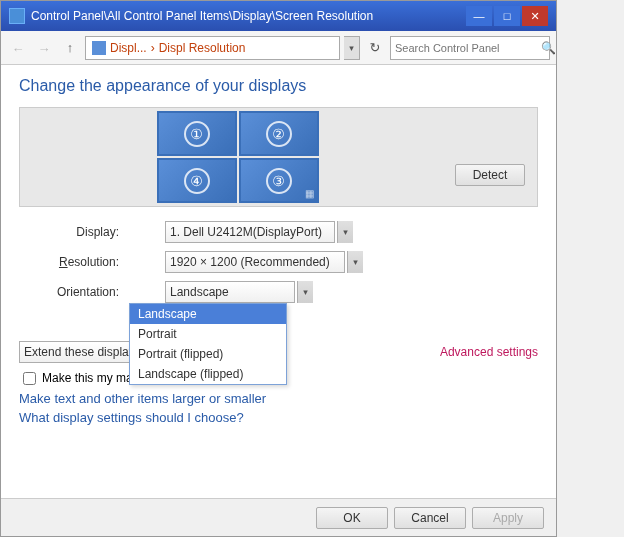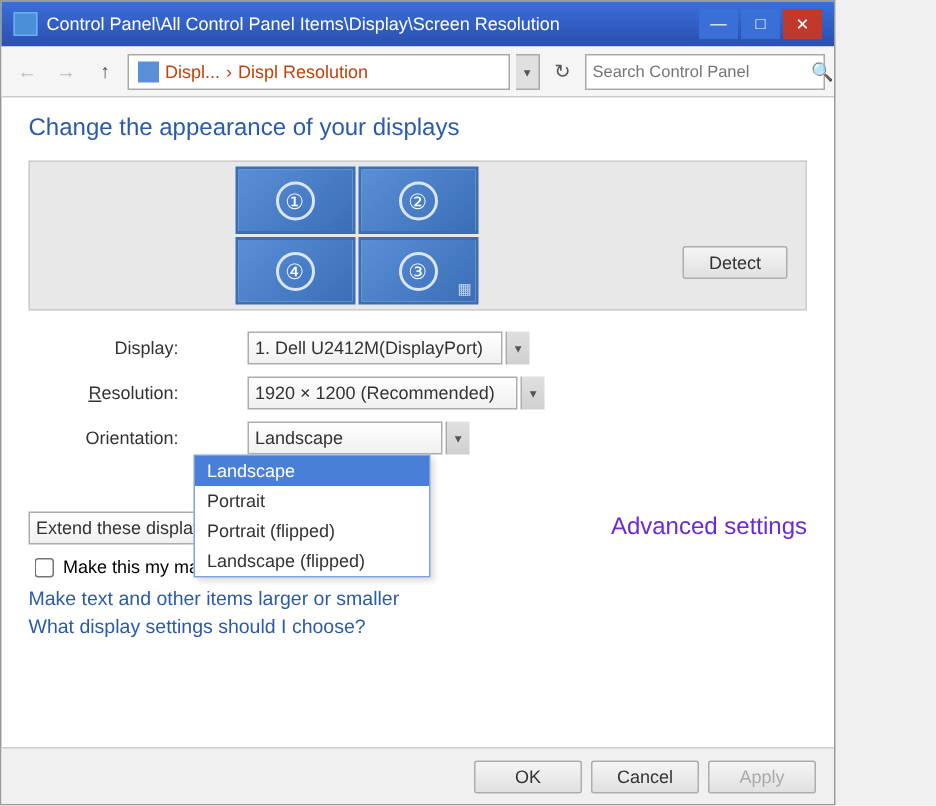--- a/index.html
+++ b/index.html
@@ -326,23 +326,23 @@
       text-decoration: none;
       display: block;
       margin-bottom: 4px;
       font-size: 13px;
     }
 
     
     .advanced-link {
       position: absolute;
       right: 0;
-      color: #6d28d9;
-      cursor: pointer;
-      font-size: 16px;
+      color: #be185d;
+      cursor: pointer;
+      font-size: 12px;
     }
 
     
     .bottom-bar {
       height: 38px;
       background: #f0f0f0;
       border-top: 1px solid #ccc;
       display: flex;
       align-items: center;
       justify-content: flex-end;

